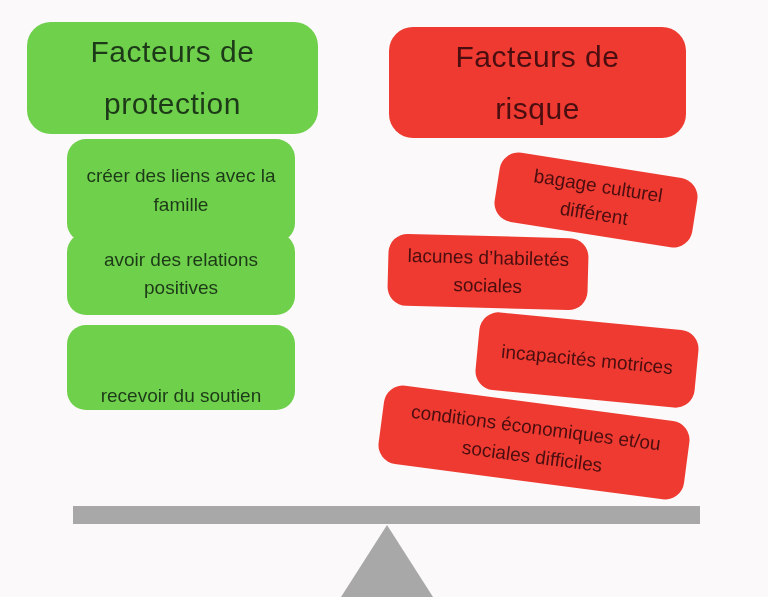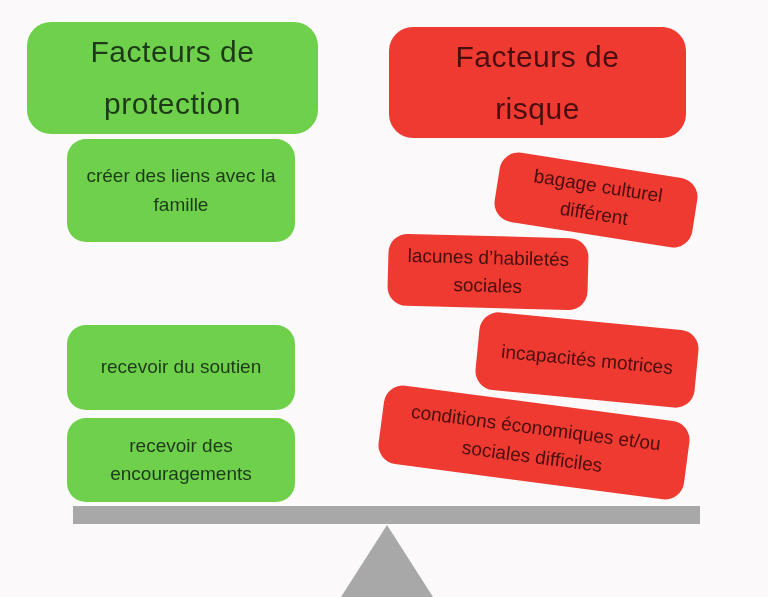--- a/index.html
+++ b/index.html
@@ -38,21 +38,21 @@
   }
   .item-box {
     font-size: 19px;
     line-height: 1.5;
     border-radius: 19px;
   }
   
   .title-left  { left: 27px;  top: 22px;  width: 291px; height: 112px; }
   .p-item-0    { left: 67px;  top: 139px; width: 228px; height: 103px; }
   .p-item-1    { left: 67px;  top: 233px; width: 228px; height: 82px; }
-  .p-item-2    { left: 67px;  top: 325px; width: 228px; height: 85px; }
+  .p-item-2    { left: 67px;  top: 325px; width: 228px; height: 85px; align-items: flex-end; }
   .p-item-3    { left: 67px;  top: 418px; width: 228px; height: 84px; }
   
   .title-right { left: 389px; top: 27px;  width: 297px; height: 111px; }
   .r-item-0    { left: 496px; top: 165px; width: 200px; height: 70px; transform: rotate(9deg); }
   .r-item-1    { left: 388px; top: 236px; width: 200px; height: 72px; transform: rotate(1.5deg); }
   .r-item-2    { left: 477px; top: 321px; width: 220px; height: 78px; transform: rotate(5.5deg); }
   .r-item-3    { left: 380px; top: 403px; width: 308px; height: 79px; transform: rotate(7.5deg); }
   
   .beam {
     position: absolute;
@@ -76,29 +76,29 @@
   <div class="box green-box title-box title-left">
     <span>Facteurs de
 protection</span>
   </div>
 
   <div class="box green-box item-box p-item-0">
     <span>créer des liens avec la
 famille</span>
   </div>
 
+  <div class="box green-box item-box p-item-1">
+    <span>avoir des relations
+positives</span>
+  </div>
 
   <div class="box green-box item-box p-item-2">
     <span>recevoir du soutien</span>
   </div>
 
-  <div class="box green-box item-box p-item-3">
-    <span>recevoir des
-encouragements</span>
-  </div>
 
   <div class="box red-box title-box title-right">
     <span>Facteurs de
 risque</span>
   </div>
 
   <div class="box red-box item-box r-item-0">
     <span>bagage culturel
 différent</span>
   </div>

